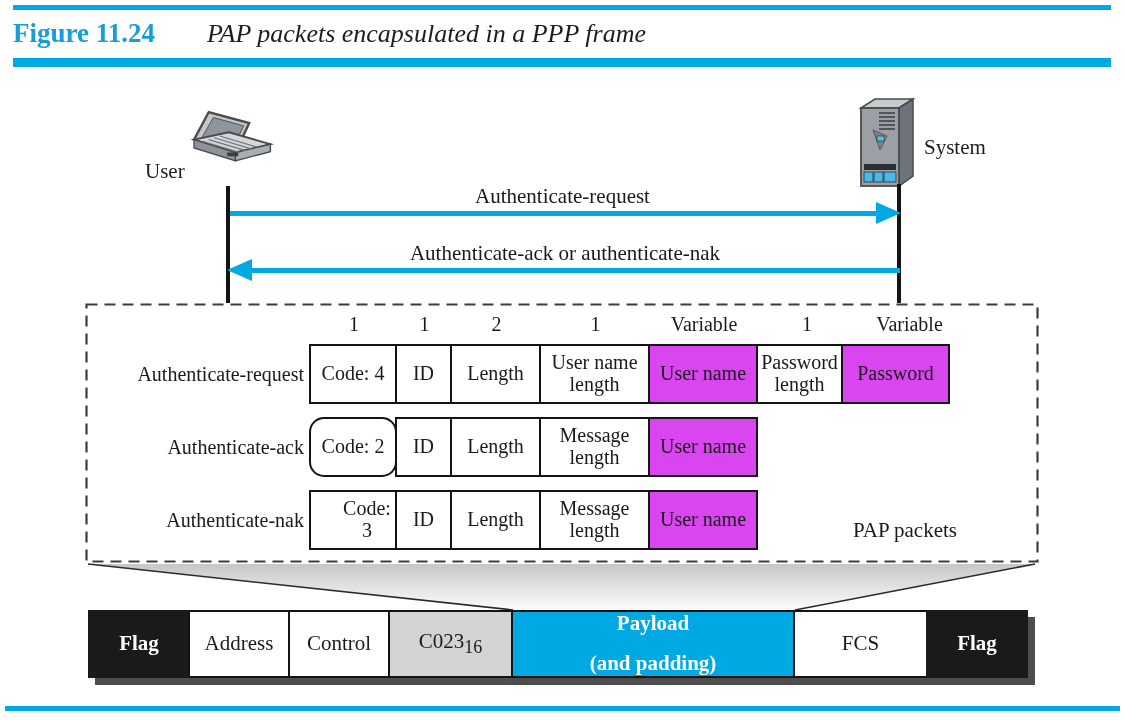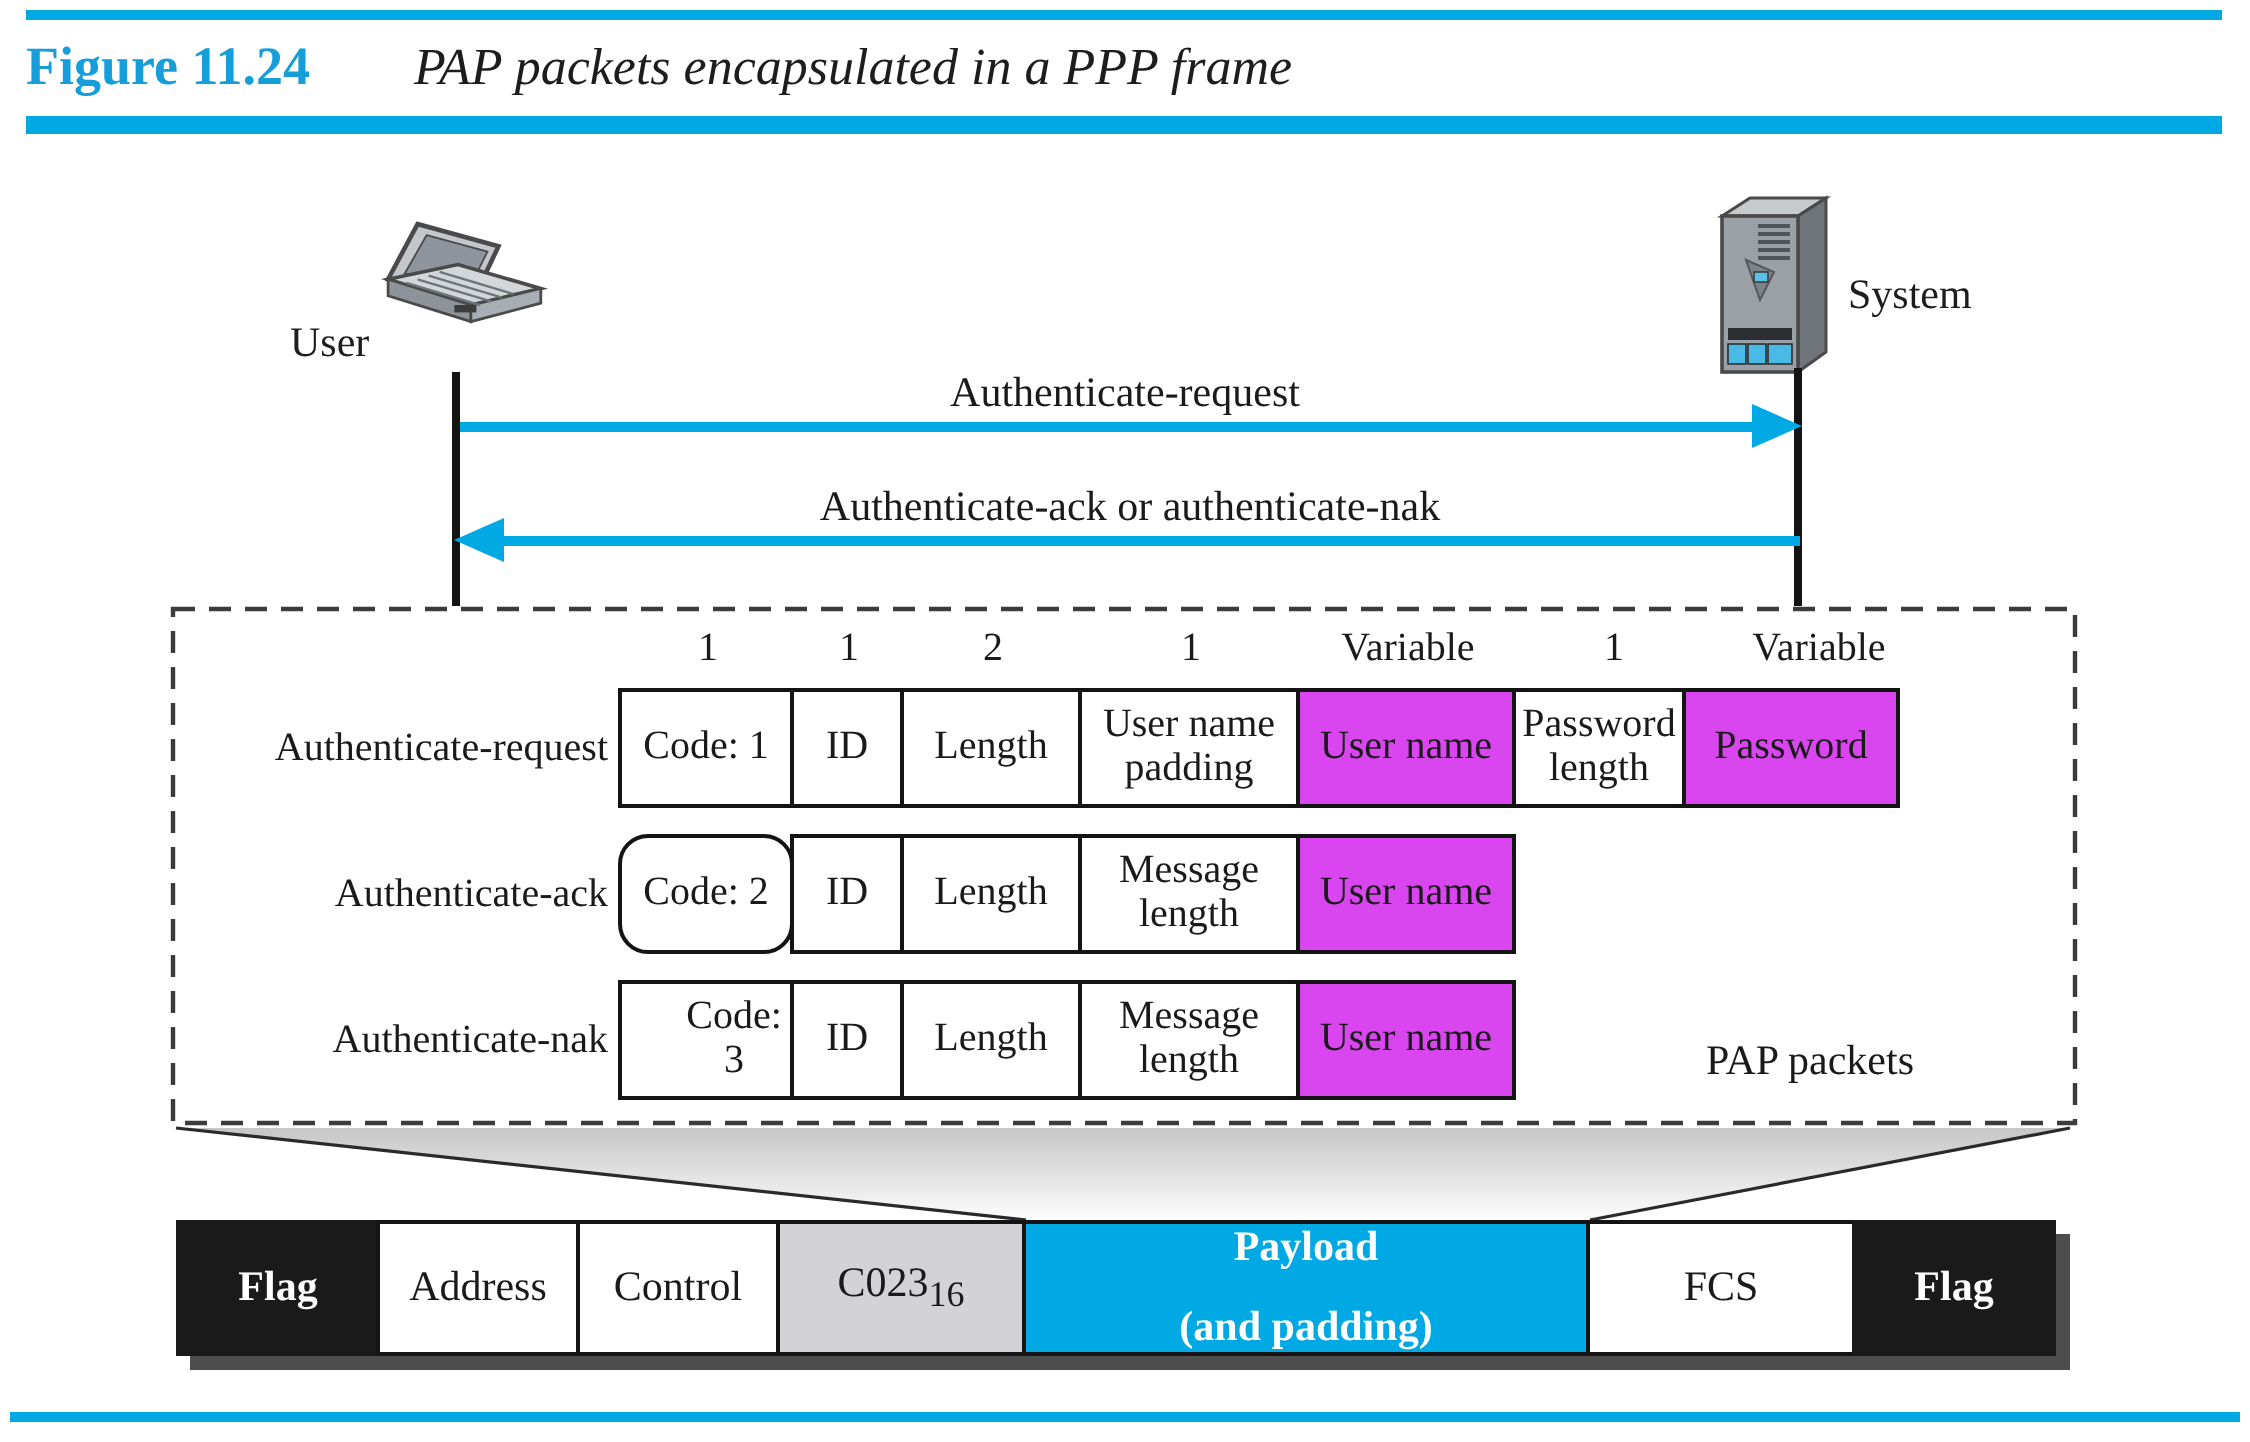--- a/index.html
+++ b/index.html
@@ -127,24 +127,24 @@
     <span style="width:57px;">1</span>
     <span style="width:91px;">2</span>
     <span style="width:111px;">1</span>
     <span style="width:110px;">Variable</span>
     <span style="width:100px;">1</span>
     <span style="width:109px;">Variable</span>
   </div>
 
   <div class="pap-row" style="left:85px; top:344px;">
     <div class="row-label">Authenticate-request</div>
-    <div class="cell" style="width:88px;">Code: 1</div>
+    <div class="cell" style="width:88px;">Code: 4</div>
     <div class="cell" style="width:57px;">ID</div>
     <div class="cell" style="width:91px;">Length</div>
-    <div class="cell" style="width:111px;">User name padding</div>
+    <div class="cell" style="width:111px;">User name length</div>
     <div class="cell blue" style="width:110px;">User name</div>
     <div class="cell" style="width:87px;">Password length</div>
     <div class="cell blue" style="width:109px;">Password</div>
   </div>
 
   <div class="pap-row" style="left:85px; top:417px;">
     <div class="row-label">Authenticate-ack</div>
     <div class="cell" style="width:88px;border-radius:15px;">Code: 2</div>
     <div class="cell" style="width:57px;">ID</div>
     <div class="cell" style="width:91px;">Length</div>

